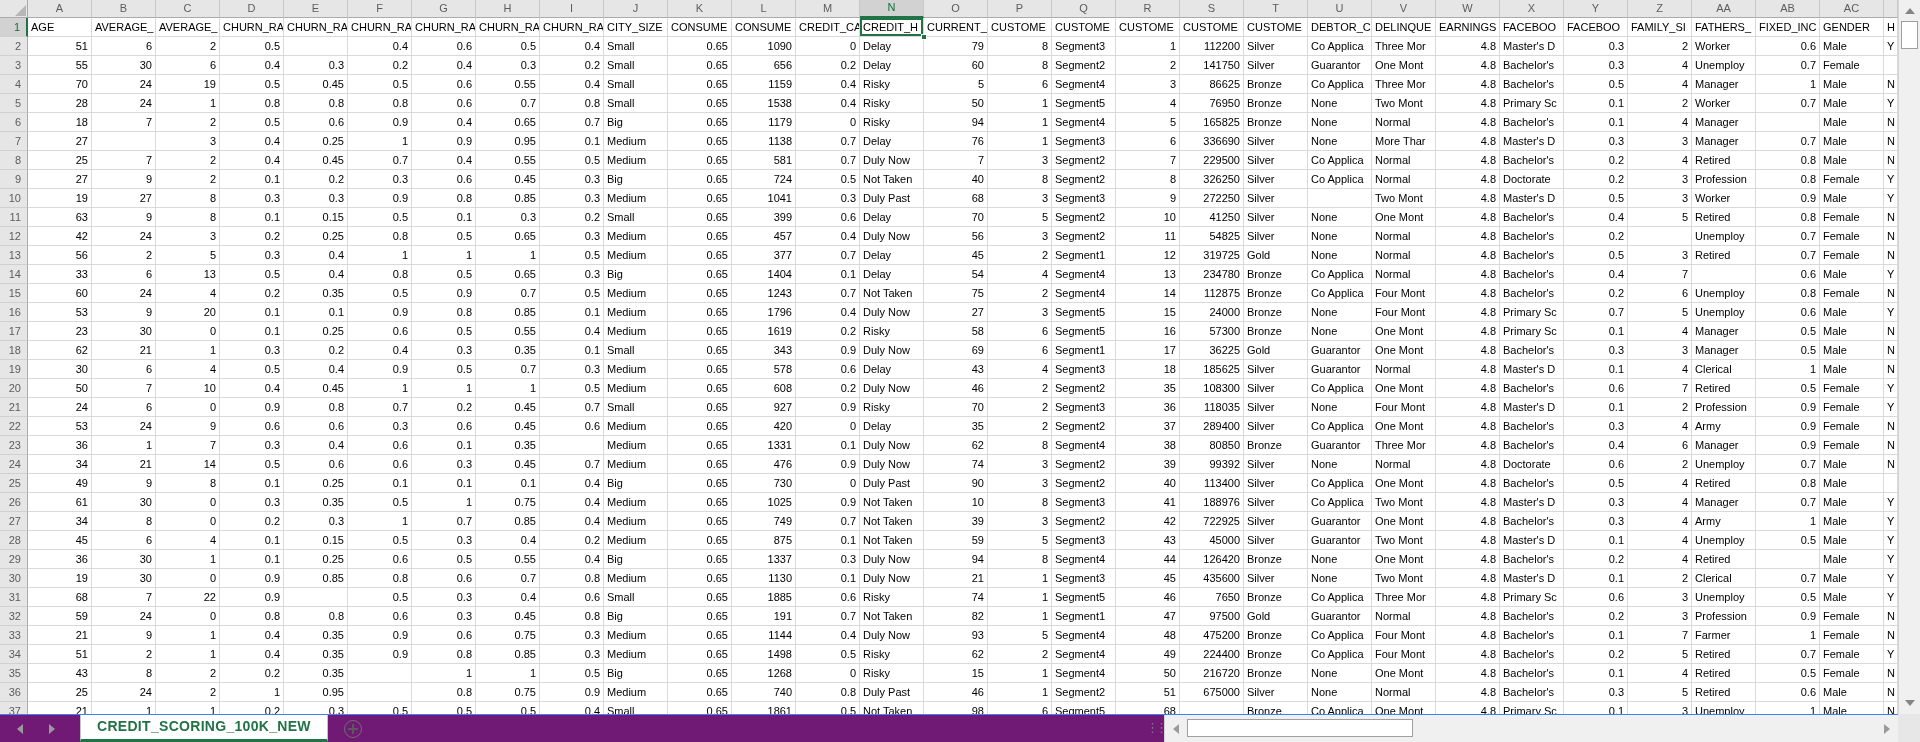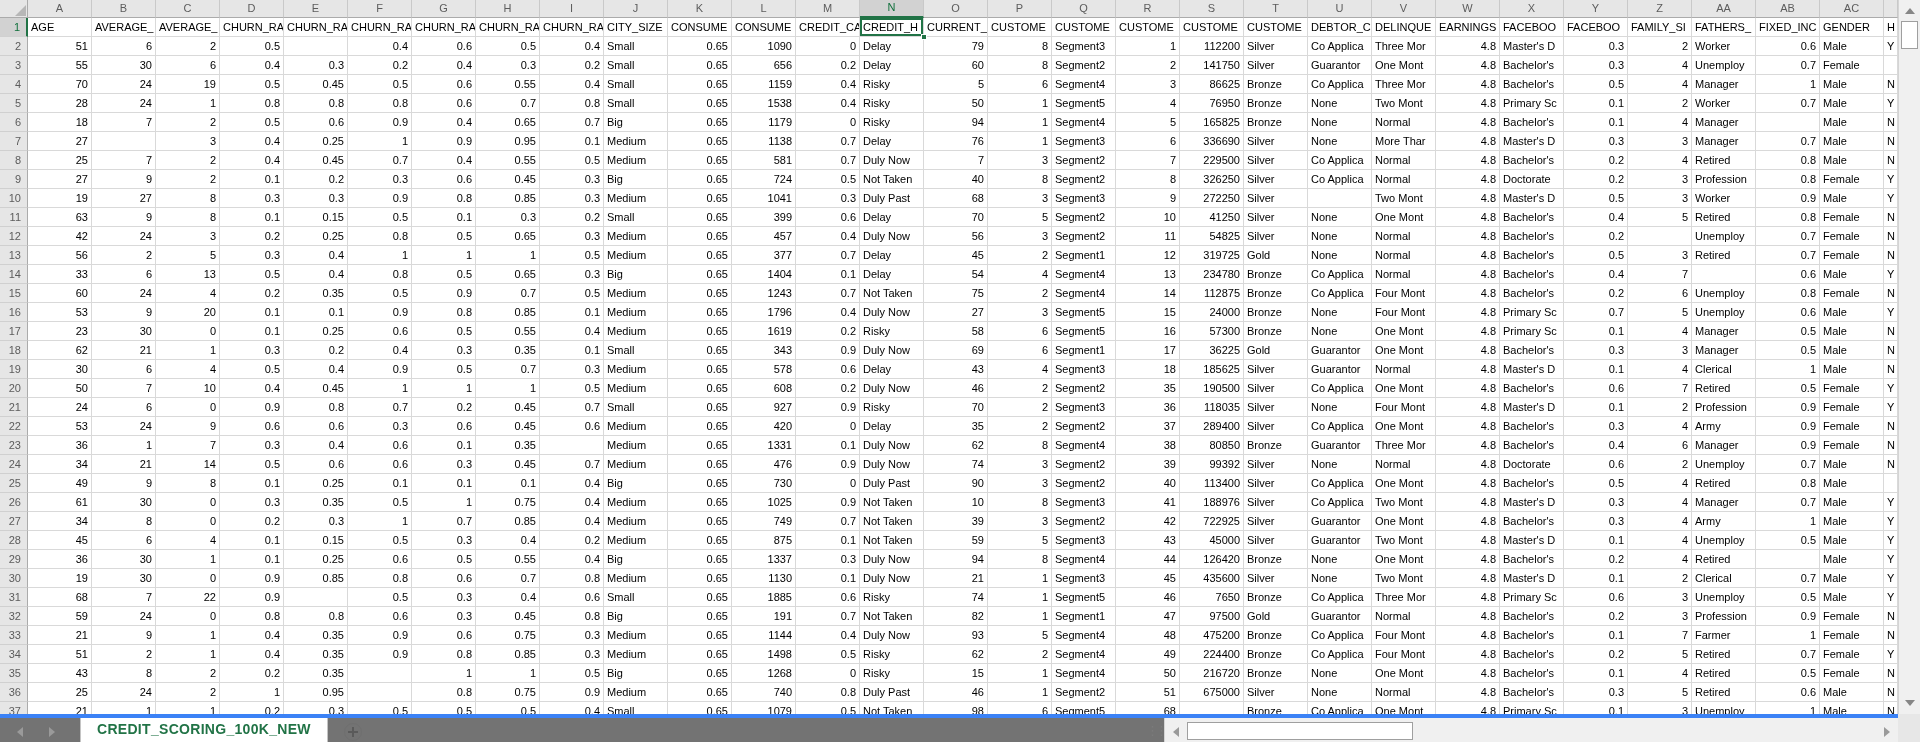--- a/index.html
+++ b/index.html
@@ -23,21 +23,21 @@
   .fill-handle{position:absolute;right:-4px;bottom:-4px;width:6px;height:6px;background:#217346;border:1px solid #fff}
 
   .v-scrollbar{position:absolute;left:1898px;top:0;width:22px;height:714px;background:#f0f0f0;border-left:1px solid #d4d4d4}
   .v-btn{position:absolute;left:0;width:22px;height:18px;display:flex;align-items:center;justify-content:center}
   .v-btn.up{top:2px}
   .v-btn.down{bottom:2px}
   .tri-up{width:0;height:0;border-left:5px solid transparent;border-right:5px solid transparent;border-bottom:6px solid #868686}
   .tri-down{width:0;height:0;border-left:5px solid transparent;border-right:5px solid transparent;border-top:6px solid #868686}
   .v-thumb{position:absolute;left:2px;top:21px;width:17px;height:28px;background:#fff;border:1px solid #9f9f9f}
 
-  .bottom-bar{position:absolute;left:0;top:714px;width:1920px;height:28px;background:#737373;border-top:4px solid #3b82f6}
+  .bottom-bar{position:absolute;left:0;top:714px;width:1920px;height:28px;background:#701a75;border-top:1px solid #3b82f6}
   .nav-btn{position:absolute;top:8px;width:12px;height:12px;display:flex;align-items:center;justify-content:center}
   .nav-btn.left{left:14px}
   .nav-btn.right{left:46px}
   .tri-left{width:0;height:0;border-top:5px solid transparent;border-bottom:5px solid transparent;border-right:6px solid #9a9a9a}
   .tri-right{width:0;height:0;border-top:5px solid transparent;border-bottom:5px solid transparent;border-left:6px solid #9a9a9a}
   .tabs-cluster{position:absolute;left:80px;top:0;height:27px;display:flex;align-items:stretch}
   .sheet-tab{background:#fff;border-left:1px solid #c4c4c4;border-right:1px solid #c4c4c4;border-bottom:3px solid #217346;color:#217346;font-weight:700;font-size:14px;line-height:23px;padding:0 16px;letter-spacing:.3px;white-space:nowrap}
   .add-sheet-btn{width:18px;height:18px;border:1px solid #6f6f6f;border-radius:50%;margin-left:16px;align-self:center;position:relative}
   .add-sheet-btn::before{content:"";position:absolute;left:3px;top:7.5px;width:10px;height:1.6px;background:#5a5a5a}
   .add-sheet-btn::after{content:"";position:absolute;left:7.2px;top:3.3px;width:1.6px;height:10px;background:#5a5a5a}
@@ -731,21 +731,21 @@
         <div class="cell ar">0.5</div>
         <div class="cell al">Medium</div>
         <div class="cell ar">0.65</div>
         <div class="cell ar">608</div>
         <div class="cell ar">0.2</div>
         <div class="cell al">Duly Now</div>
         <div class="cell ar">46</div>
         <div class="cell ar">2</div>
         <div class="cell al">Segment2</div>
         <div class="cell ar">35</div>
-        <div class="cell ar">190500</div>
+        <div class="cell ar">108300</div>
         <div class="cell al">Silver</div>
         <div class="cell al">Co Applica</div>
         <div class="cell al">One Mont</div>
         <div class="cell ar">4.8</div>
         <div class="cell al">Bachelor's</div>
         <div class="cell ar">0.6</div>
         <div class="cell ar">7</div>
         <div class="cell al">Retired</div>
         <div class="cell ar">0.5</div>
         <div class="cell al">Female</div>
@@ -1285,21 +1285,21 @@
         <div class="cell ar">1</div>
         <div class="cell ar">1</div>
         <div class="cell ar">0.2</div>
         <div class="cell ar">0.3</div>
         <div class="cell ar">0.5</div>
         <div class="cell ar">0.5</div>
         <div class="cell ar">0.5</div>
         <div class="cell ar">0.4</div>
         <div class="cell al">Small</div>
         <div class="cell ar">0.65</div>
-        <div class="cell ar">1079</div>
+        <div class="cell ar">1861</div>
         <div class="cell ar">0.5</div>
         <div class="cell al">Not Taken</div>
         <div class="cell ar">98</div>
         <div class="cell ar">6</div>
         <div class="cell al">Segment5</div>
         <div class="cell ar">68</div>
         <div class="cell al"></div>
         <div class="cell al">Bronze</div>
         <div class="cell al">Co Applica</div>
         <div class="cell al">One Mont</div>

